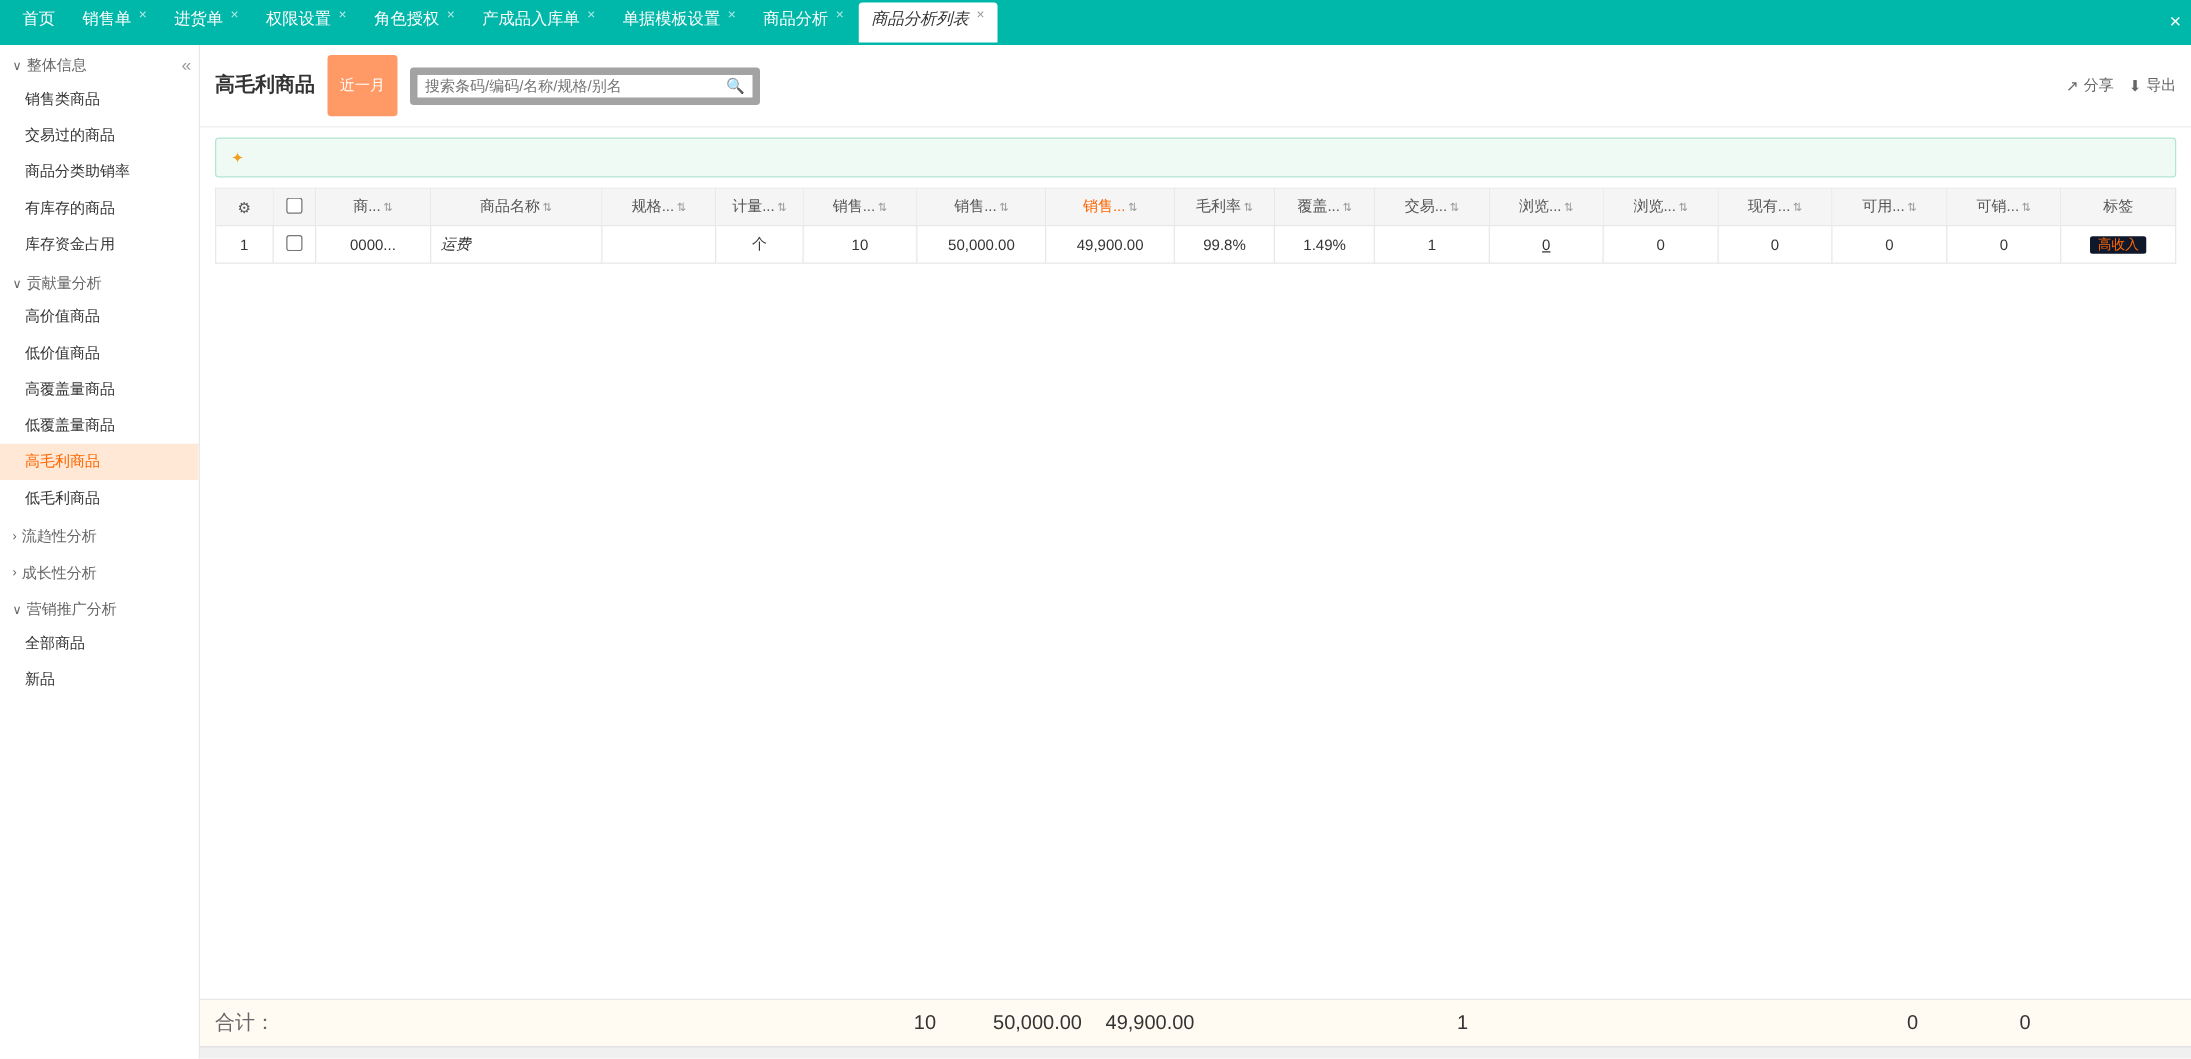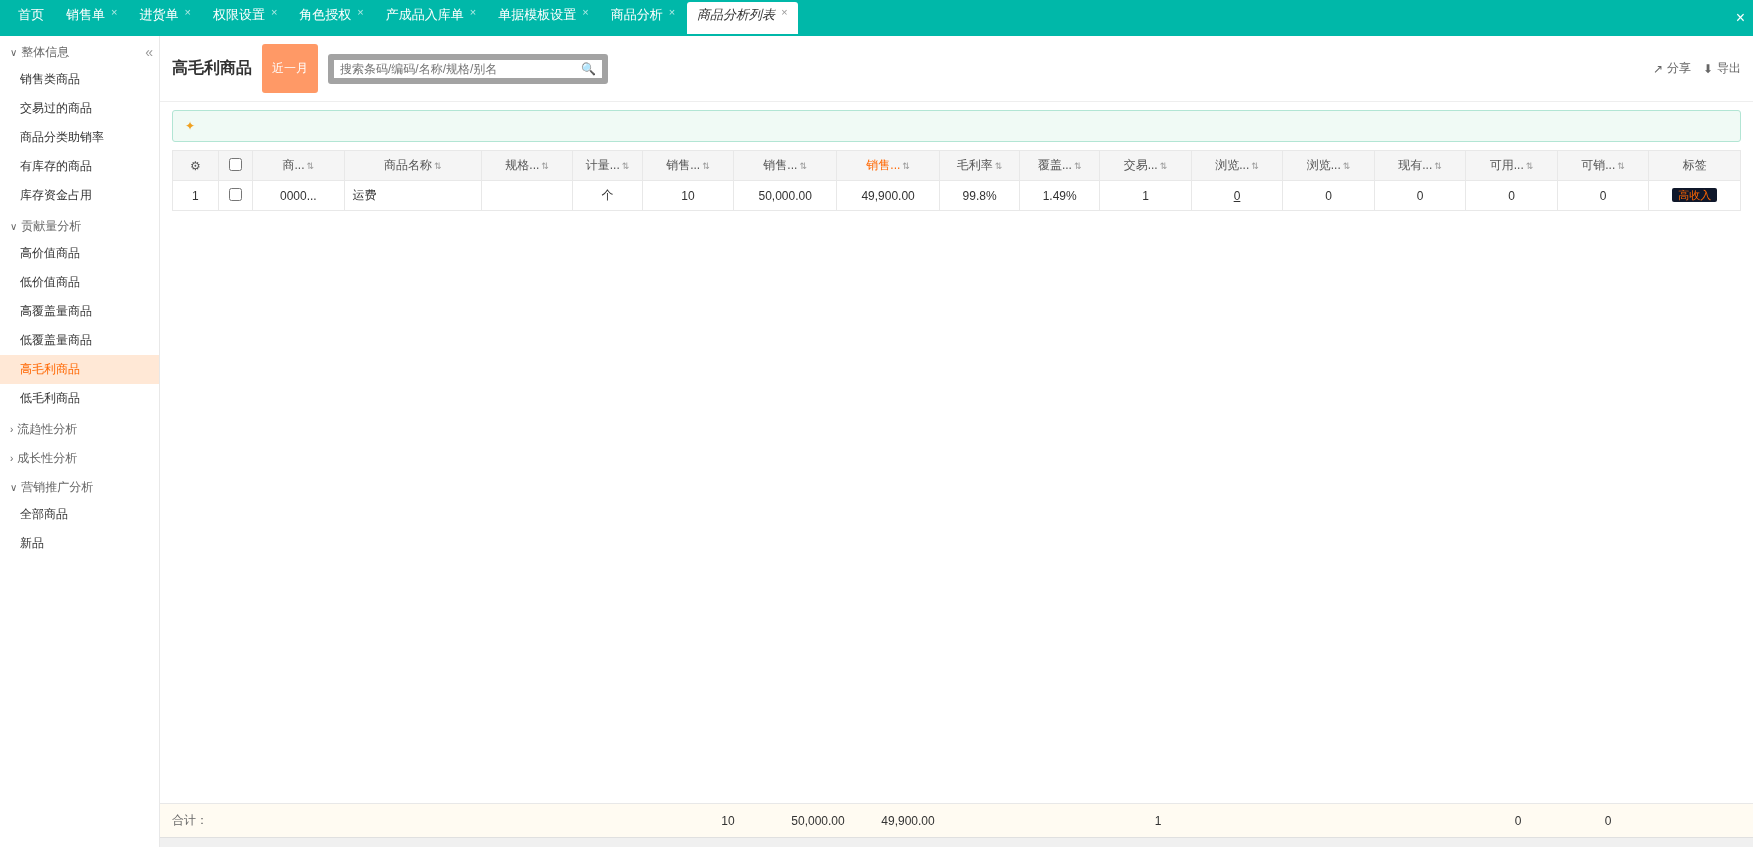--- a/index.html
+++ b/index.html
@@ -211,21 +211,21 @@
     }
 
     
     .table-footer {
       background: #fffbf2;
       border-top: 1px solid #e8e8e8;
       padding: 8px 12px;
       display: flex;
       align-items: center;
       gap: 10px;
-      font-size: 12px;
+      font-size: 16px;
       color: #333;
     }
     .footer-label { color: #666; }
     .footer-cell {
       min-width: 80px;
       text-align: center;
     }
 
     
     .scroll-bar-area {
@@ -415,21 +415,21 @@
             <th class="col-sale">
               <span>标签</span>
             </th>
           </tr>
         </thead>
         <tbody id="table-body">
         <tr>
     <td>1</td>
     <td><input type="checkbox" style=""></td>
     <td>0000...</td>
-    <td style="text-align:left;">运费</td>
+    <td style="text-align:left;font-style:italic;">运费</td>
     <td></td>
     <td>个</td>
     <td>10</td>
     <td>50,000.00</td>
     <td>49,900.00</td>
     <td>99.8%</td>
     <td>1.49%</td>
     <td>1</td>
     <td><span style="text-decoration:underline;cursor:pointer;">0</span></td>
     <td>0</td>

